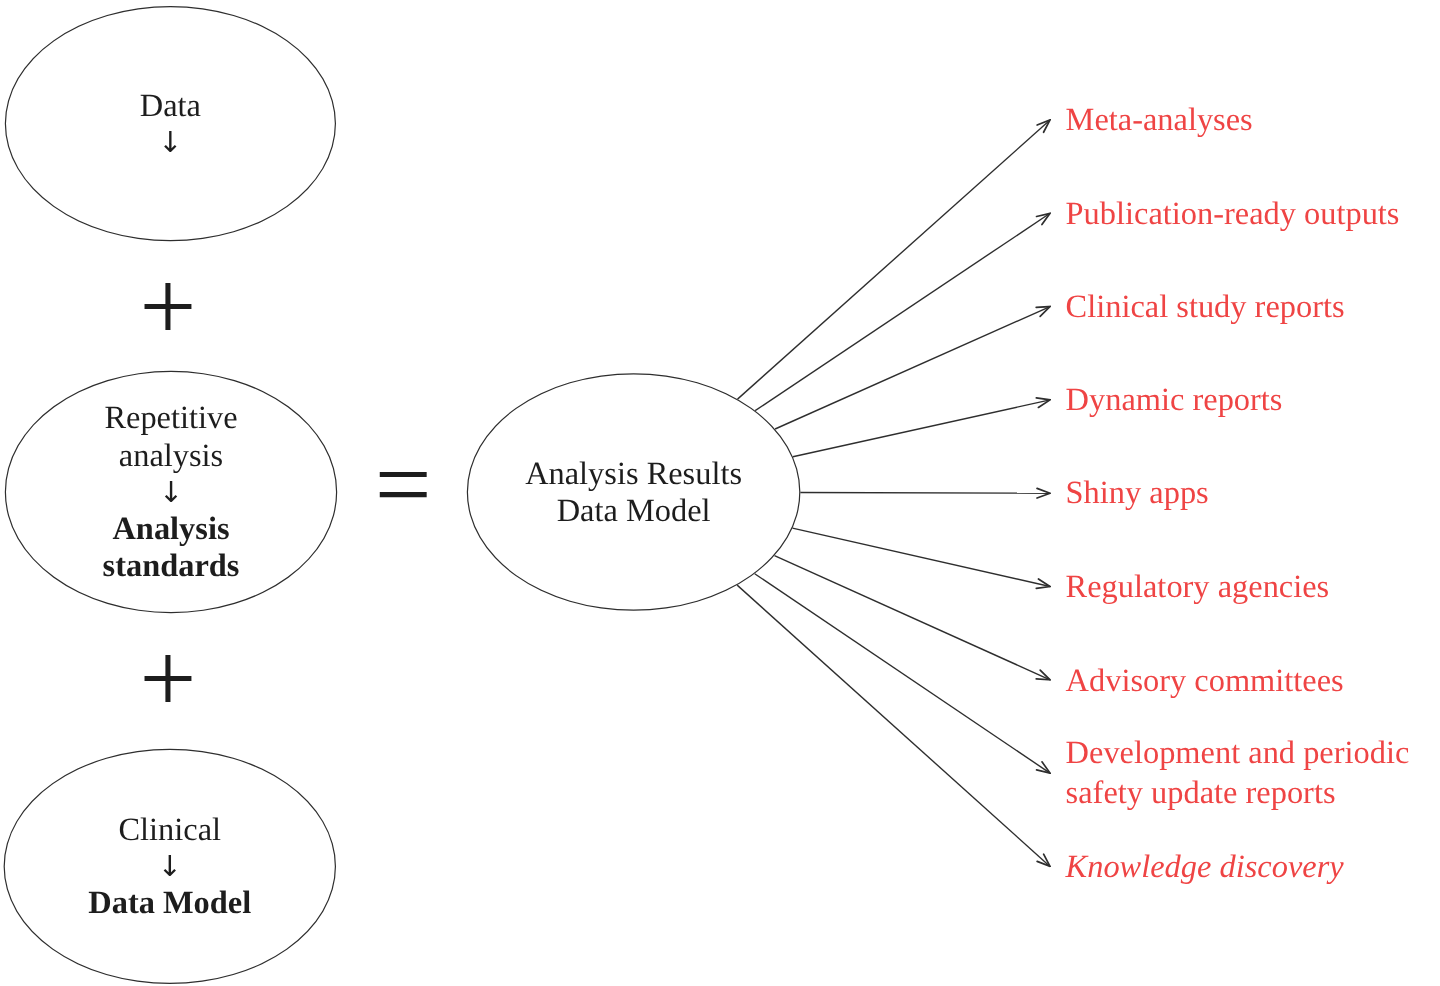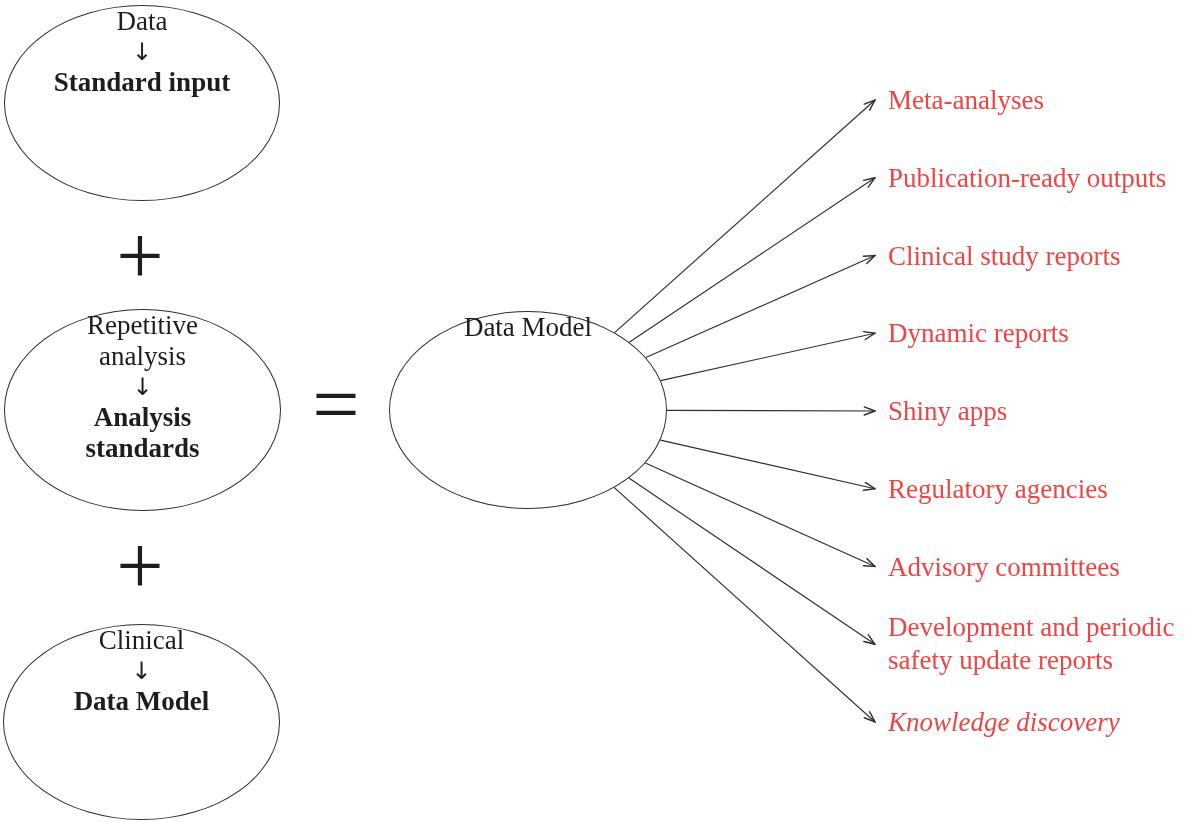--- a/index.html
+++ b/index.html
@@ -17,20 +17,21 @@
   }
   
   .ellipse {
     position: absolute;
     border: 1.5px solid #2e2e2e;
     border-radius: 50%;
     background: #ffffff;
     display: flex;
     flex-direction: column;
     align-items: center;
+    justify-content: center;
     text-align: center;
     box-sizing: border-box;
   }
   .ellipse-1 { left: 4px;   top: 5px;   width: 276px; height: 196px; }
   .ellipse-2 { left: 4px;   top: 309px; width: 277px; height: 202px; }
   .ellipse-3 { left: 3px;   top: 624px; width: 277px; height: 196px; }
   .ellipse-c { left: 389px; top: 311px; width: 278px; height: 198px; }
 
   .eline {
     font-size: 27px;
@@ -96,21 +97,20 @@
     <line x1="667.0" y1="410.4" x2="875" y2="411" stroke="#2e2e2e" stroke-width="1.15" marker-end="url(#ah)"></line>
     <line x1="660.4" y1="440.1" x2="875" y2="488.75" stroke="#2e2e2e" stroke-width="1.15" marker-end="url(#ah)"></line>
     <line x1="645.4" y1="463.0" x2="875" y2="566.5" stroke="#2e2e2e" stroke-width="1.15" marker-end="url(#ah)"></line>
     <line x1="628.9" y1="478.1" x2="875" y2="644.25" stroke="#2e2e2e" stroke-width="1.15" marker-end="url(#ah)"></line>
     <line x1="614.3" y1="487.6" x2="875" y2="722" stroke="#2e2e2e" stroke-width="1.15" marker-end="url(#ah)"></line>
   </svg>
 
 <div class="ellipse ellipse-1">
   <div class="eline">Data</div>
   <div class="down-arrow">↓</div>
-  <div class="eline bold">Standard input</div>
 </div>
 
 <div class="operator op-plus-1">+</div>
 
 <div class="ellipse ellipse-2">
   <div class="eline">Repetitive</div>
   <div class="eline">analysis</div>
   <div class="down-arrow">↓</div>
   <div class="eline bold">Analysis</div>
   <div class="eline bold">standards</div>
@@ -120,20 +120,21 @@
 
 <div class="ellipse ellipse-3">
   <div class="eline">Clinical</div>
   <div class="down-arrow">↓</div>
   <div class="eline bold">Data Model</div>
 </div>
 
 <div class="operator op-equals">=</div>
 
 <div class="ellipse ellipse-c">
+  <div class="eline">Analysis Results</div>
   <div class="eline">Data Model</div>
 </div>
 
 <div class="out-label" style="top: 100px;">Meta-analyses</div>
 <div class="out-label" style="top: 177.75px;">Publication-ready outputs</div>
 <div class="out-label" style="top: 255.5px;">Clinical study reports</div>
 <div class="out-label" style="top: 333.25px;">Dynamic reports</div>
 <div class="out-label" style="top: 411px;">Shiny apps</div>
 <div class="out-label" style="top: 488.75px;">Regulatory agencies</div>
 <div class="out-label" style="top: 566.5px;">Advisory committees</div>

